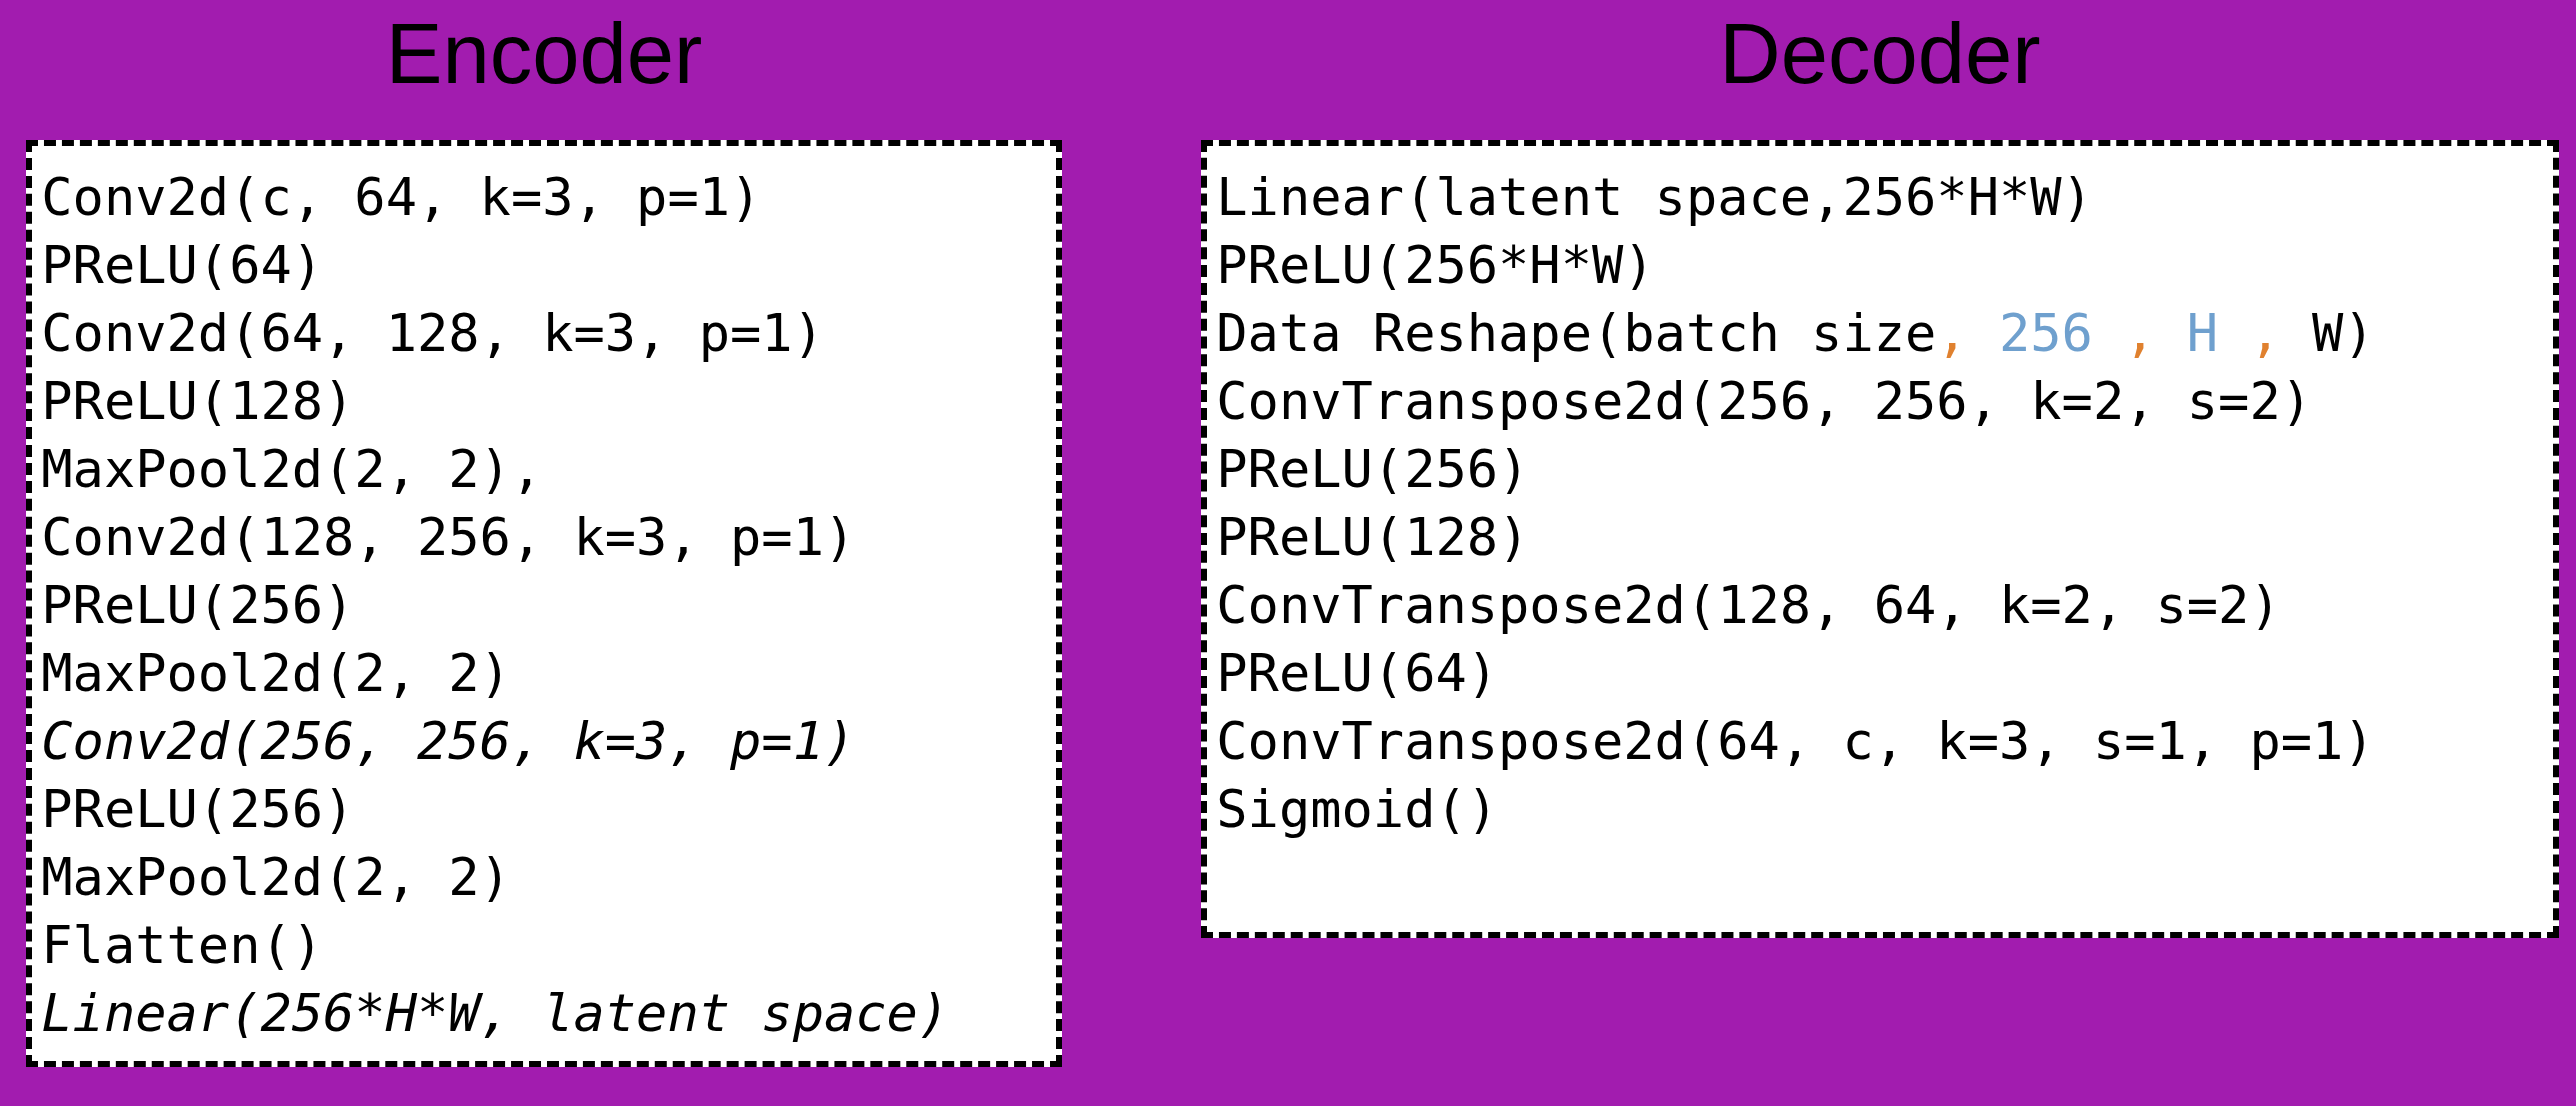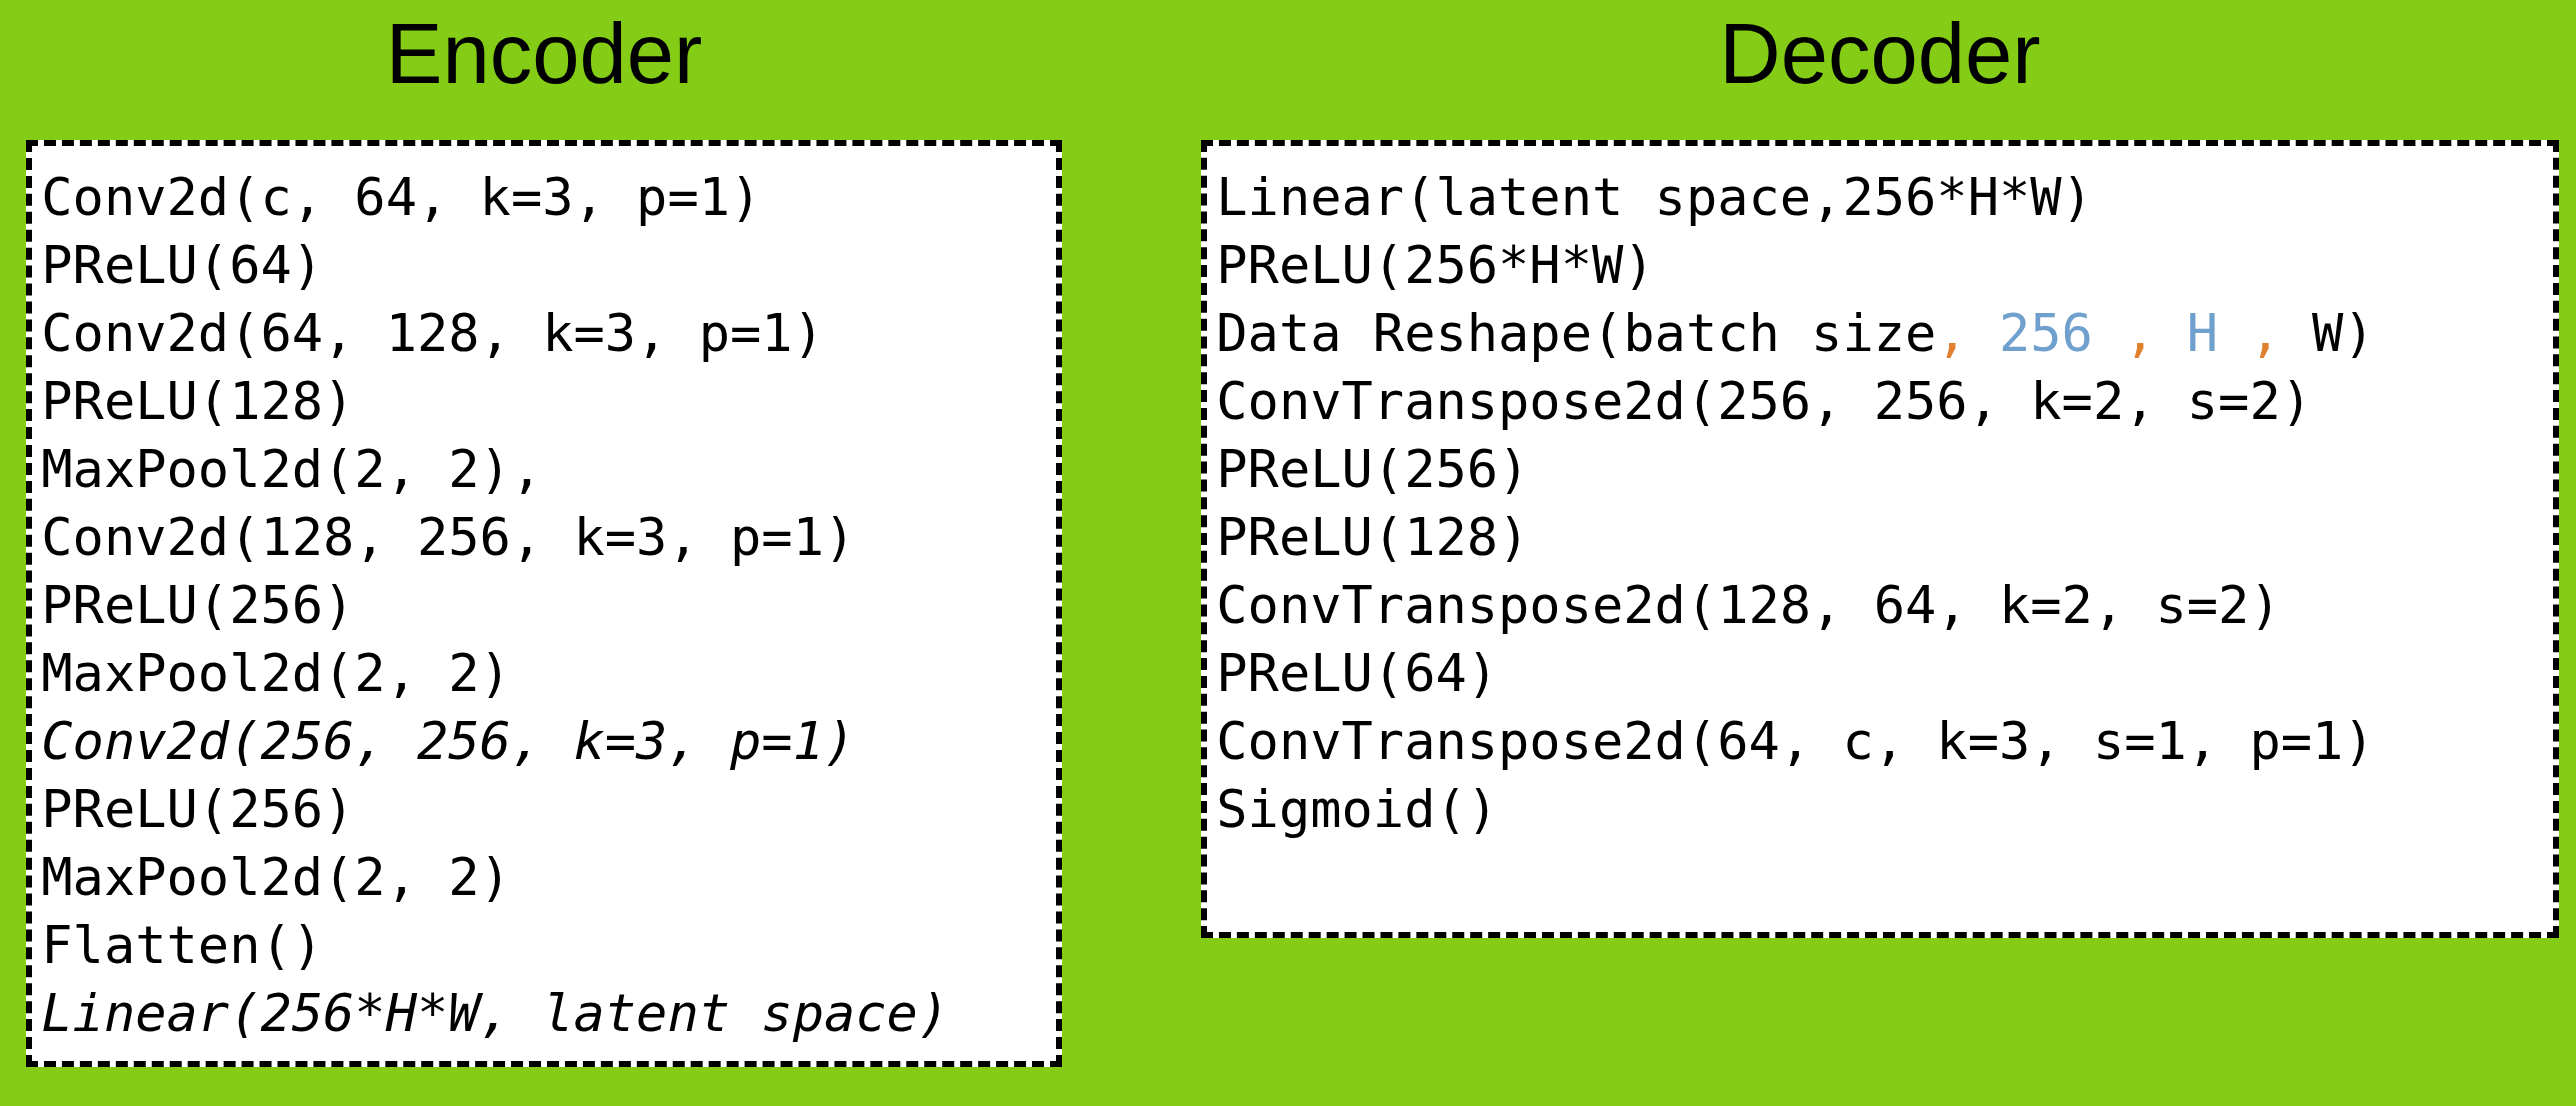--- a/index.html
+++ b/index.html
@@ -4,21 +4,21 @@
 <style>
   html, body {
     margin: 0;
     padding: 0;
     background: #ffffff;
   }
   .canvas {
     position: relative;
     width: 2576px;
     height: 1107px;
-    background: #84cc16;
+    background: #a21caf;
     overflow: hidden;
     font-family: "DejaVu Sans Mono", monospace;
   }
   .panel-title {
     position: absolute;
     top: 11px;
     line-height: 1;
     font-family: "Liberation Sans", sans-serif;
     font-size: 85px;
     font-weight: 400;

